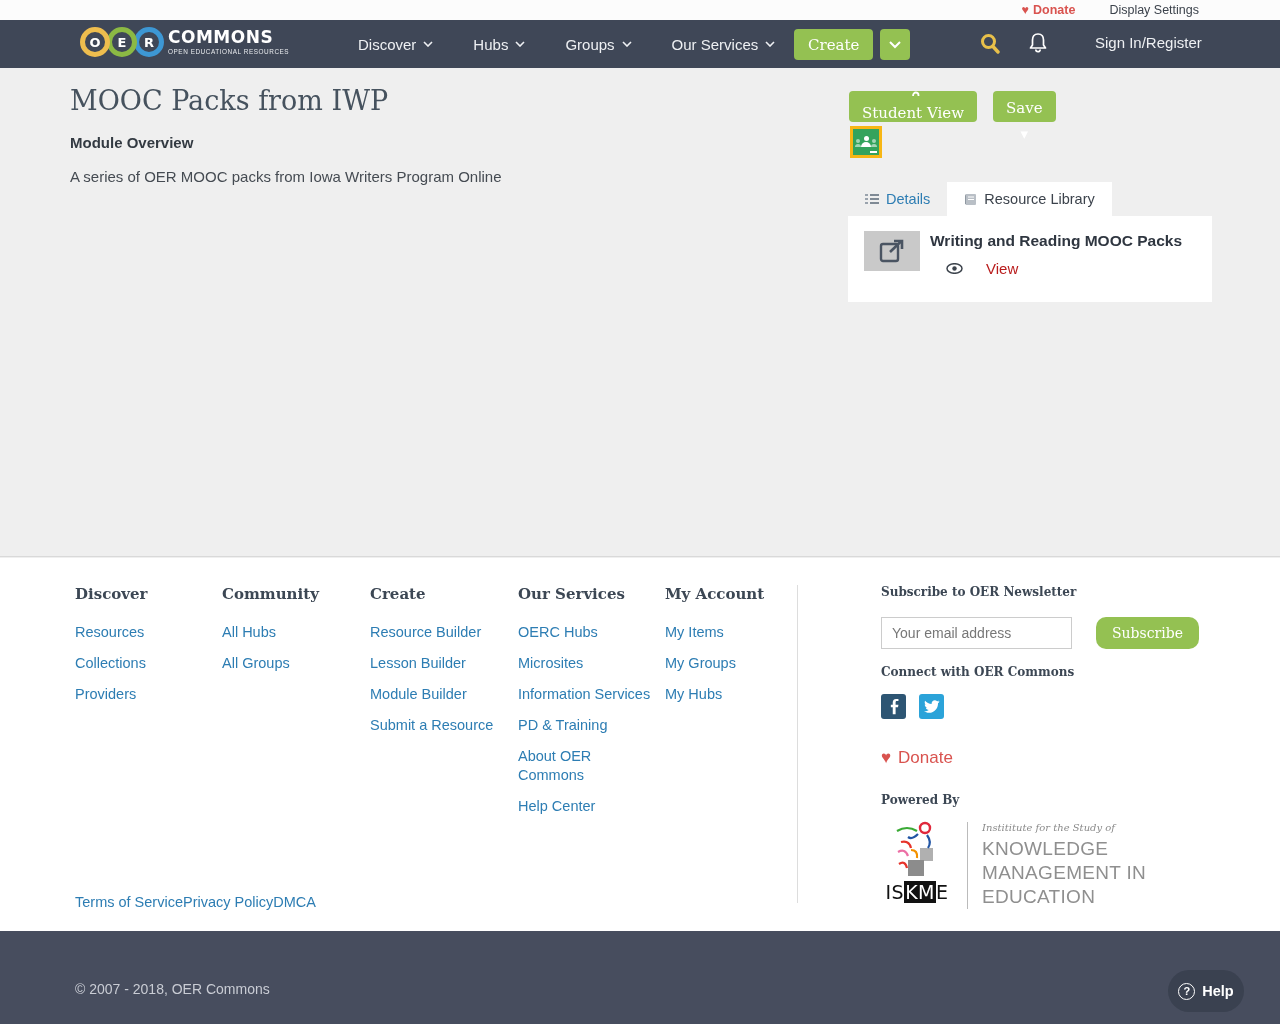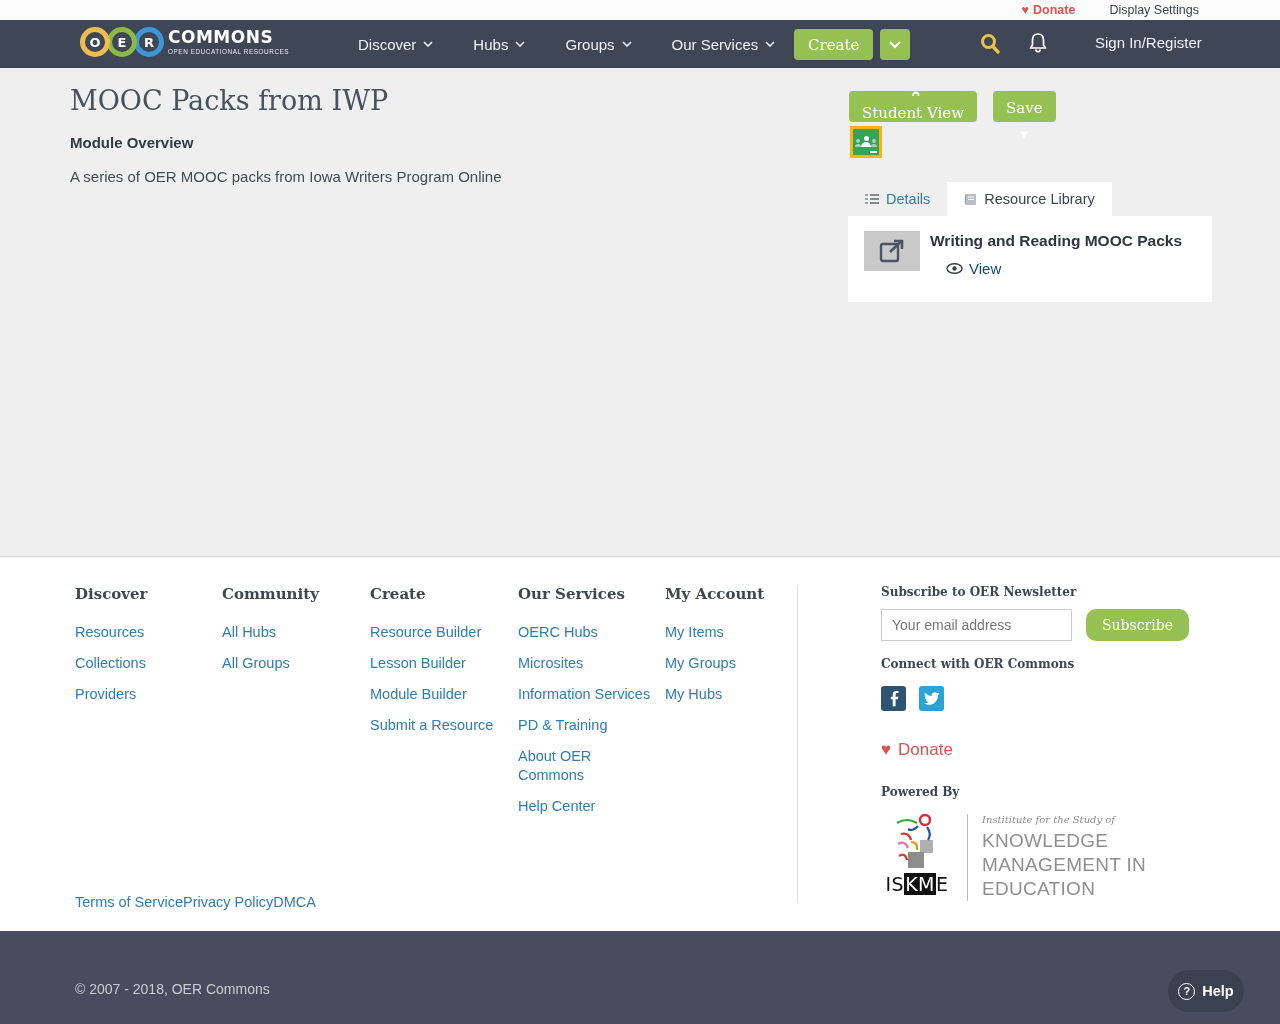--- a/index.html
+++ b/index.html
@@ -65,33 +65,33 @@
   .gc-bar { position:absolute; right:2px; bottom:2px; width:7px; height:2.5px; background:#fff; }
 
   .tabs { position:absolute; left:848px; top:114px; display:flex; height:34px; }
   .tab { display:flex; align-items:center; gap:7px; padding:0 17px; font-size:14.5px; cursor:pointer; }
   .tab-inactive { color:#2d7db3; }
   .tab-active { background:#fff; color:#3c434c; }
   .res-panel { position:absolute; left:848px; top:148px; width:364px; height:86px; background:#fff; }
   .res-thumb { position:absolute; left:16px; top:15px; width:56px; height:40px; background:#c9c9c9;
     display:flex; align-items:center; justify-content:center; cursor:pointer;}
   .res-title { position:absolute; left:82px; top:16px; font-size:15.5px; font-weight:bold; color:#2f3640; }
-  .res-view { position:absolute; left:98px; top:44px; display:flex; align-items:center; gap:6px;
-    color:#0c4a6e; font-size:15px; cursor:pointer; }
+  .res-view { position:absolute; left:98px; top:44px; display:flex; align-items:center; gap:23px;
+    color:#b91c1c; font-size:15px; cursor:pointer; }
 
   
   .footer { top:558px; left:0; width:1280px; height:373px; background:#fff; }
   .fcol { position:absolute; top:27px; width:138px; }
   .fcol-h { font-family:"DejaVu Serif",serif; font-weight:bold; font-size:15px; color:#3c4754; margin-bottom:20px; }
   .fcol a { display:block; color:#2d7db3; font-size:14.5px; text-decoration:none; margin-bottom:12px; line-height:19px; cursor:pointer;}
   .fc1{left:75px;} .fc2{left:222px;} .fc3{left:370px;} .fc4{left:518px;} .fc5{left:665px;}
   .fdivider { position:absolute; left:797px; top:27px; width:1px; height:318px; background:#ddd; }
   .fright { position:absolute; left:881px; top:27px; width:340px; }
   .fr-h { font-family:"DejaVu Serif",serif; font-weight:bold; font-size:12px; color:#3c4754; }
-  .nl-row { display:flex; gap:14px; margin-top:10px; }
+  .nl-row { display:flex; gap:24px; margin-top:18px; }
   .nl-input { width:191px; height:32px; border:1px solid #ccc; padding:0 10px; font-size:14px;
     color:#555; font-family:"Liberation Sans",sans-serif; background:#fff;}
   .nl-input::placeholder { color:#777; }
   .nl-btn { height:32px; padding:0 16px; font-size:14px; border-radius:10px; }
   .connect-h { margin-top:16px; }
   .social { display:flex; gap:13px; margin-top:15px; }
   .soc { width:25px; height:25px; border-radius:3px; display:flex; align-items:center; justify-content:center; cursor:pointer;}
   .soc-fb { background:#2d5573; }
   .soc-tw { background:#2ba3d9; }
   .donate-big { margin-top:29px; color:#d9534f; font-size:17px; display:flex; align-items:center; gap:7px; cursor:pointer;}

